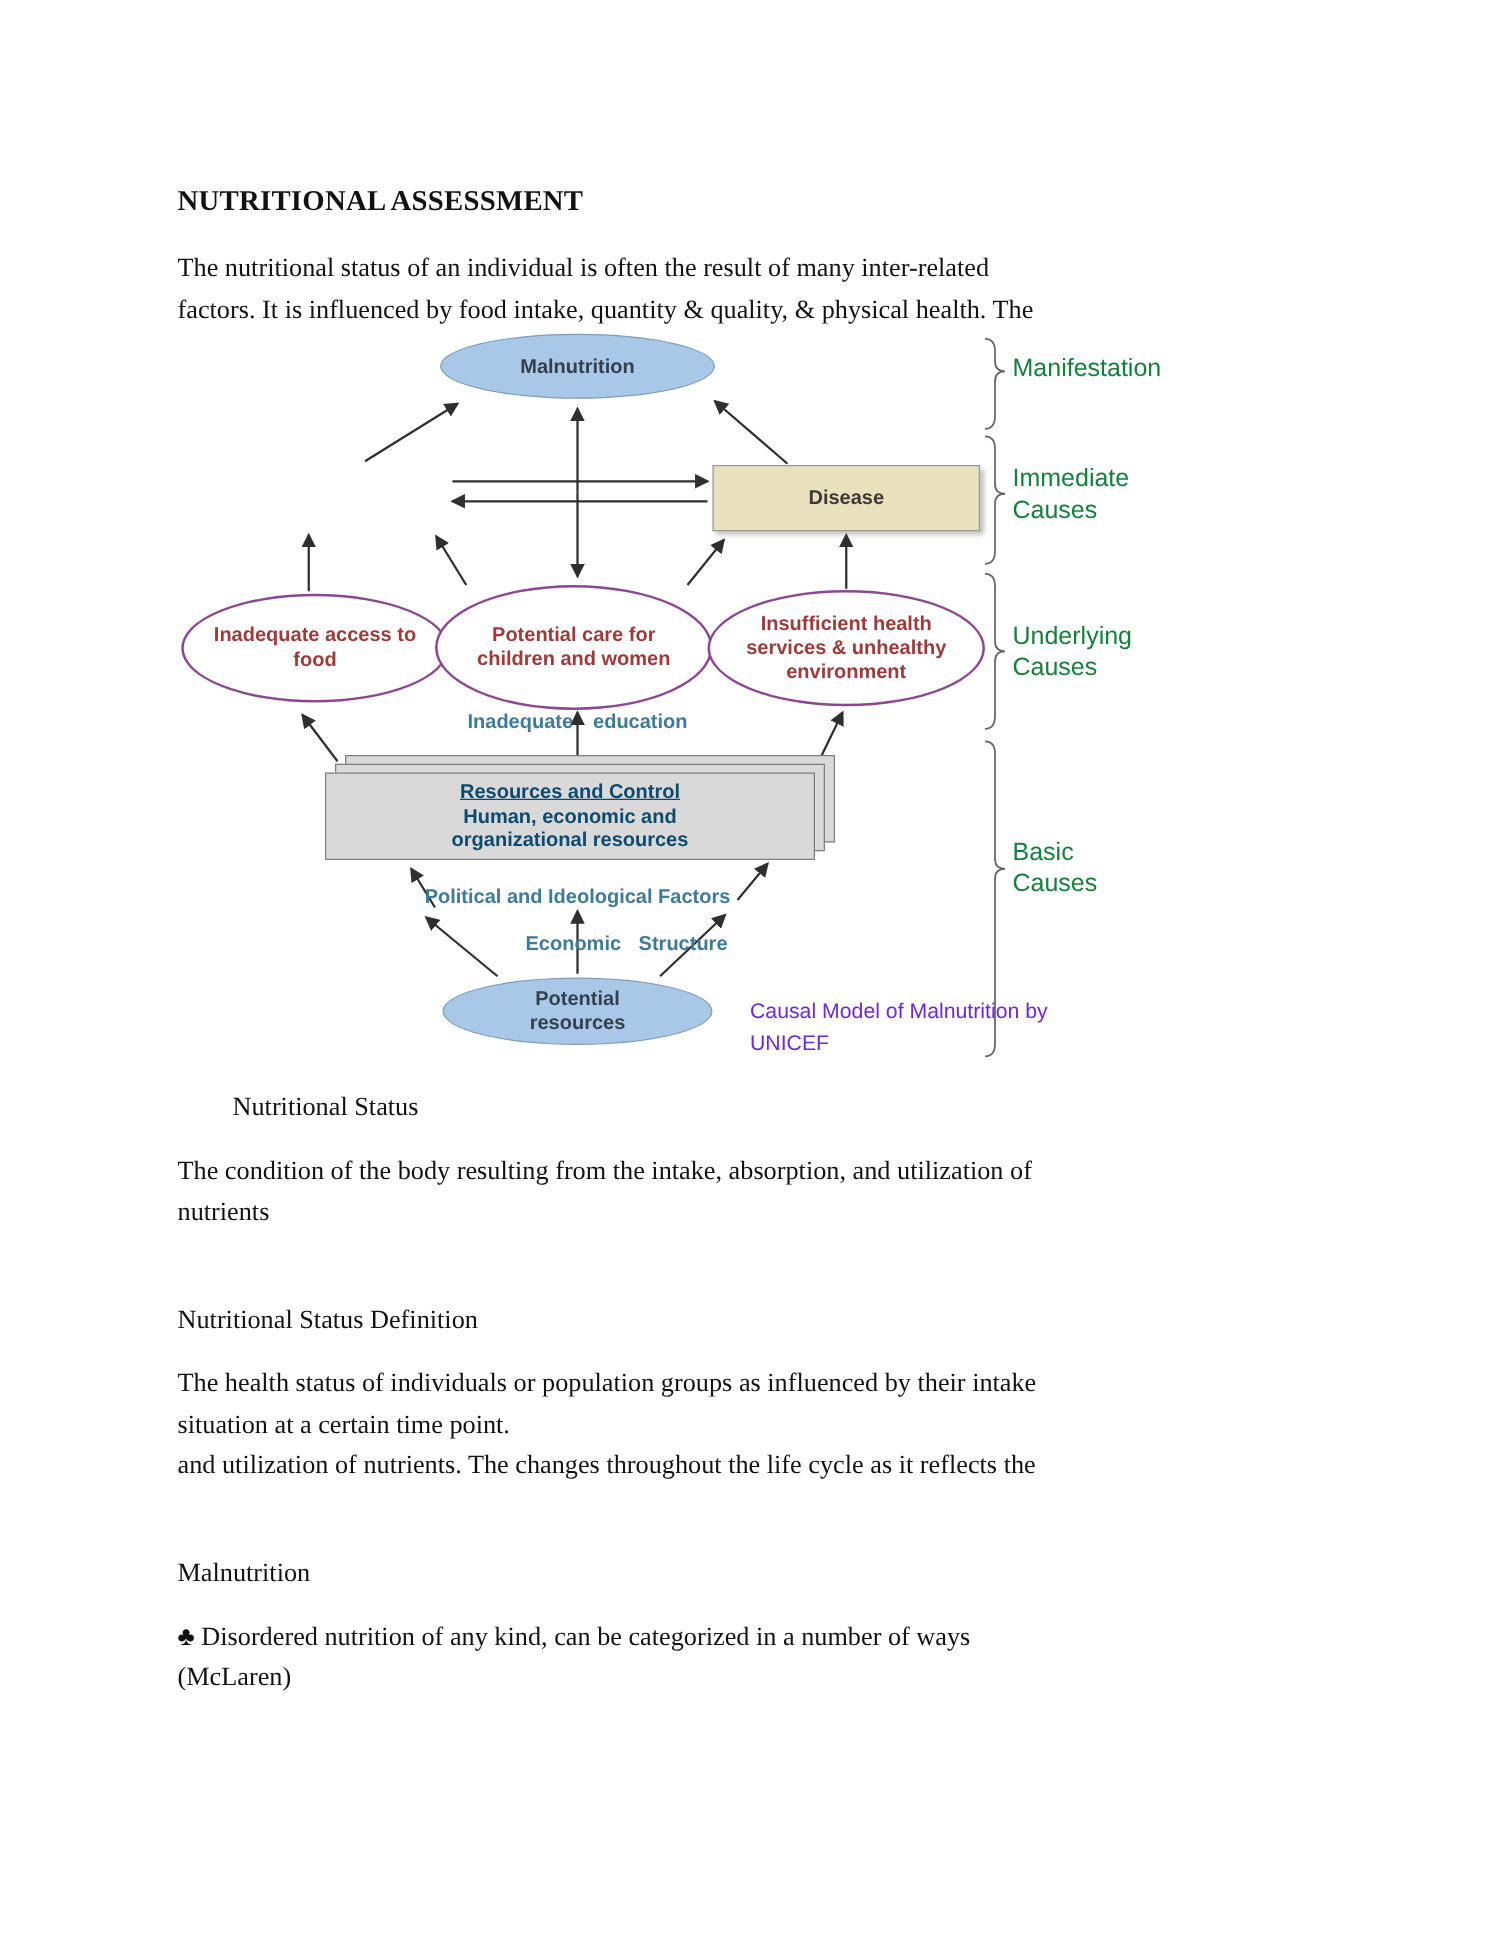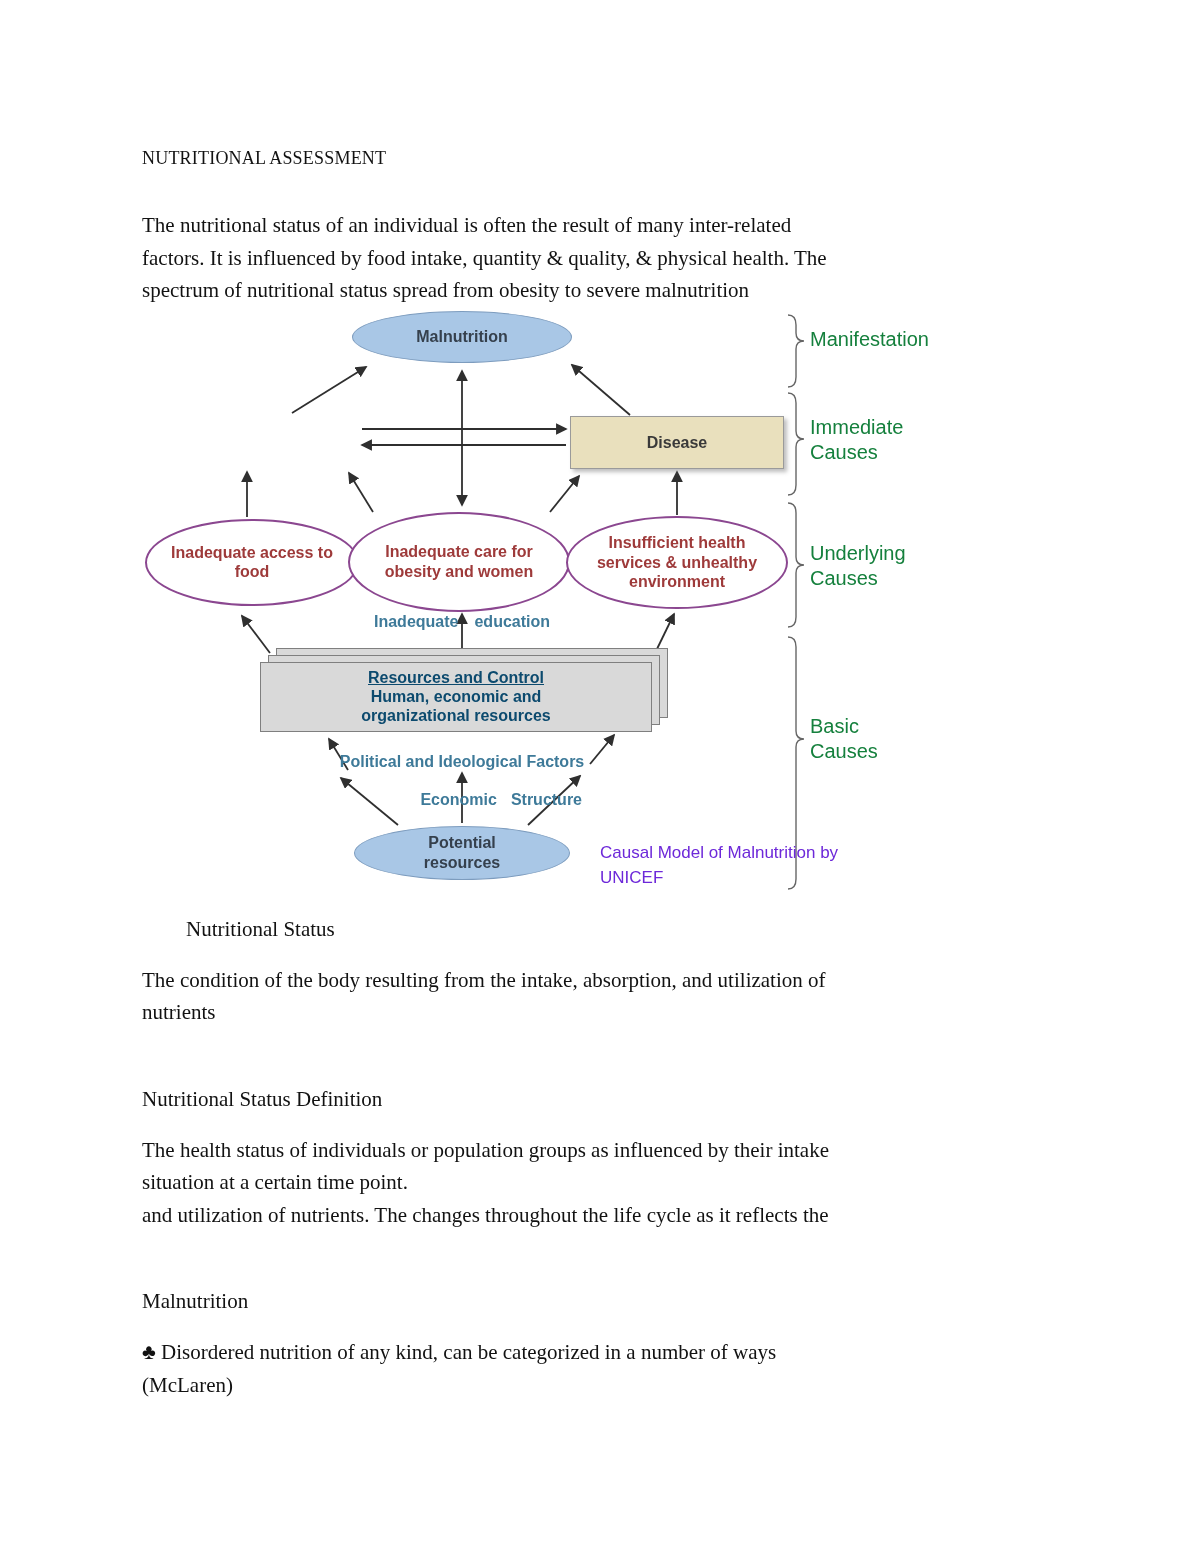--- a/index.html
+++ b/index.html
@@ -3,21 +3,21 @@
 <meta charset="utf-8">
 <style>
   * { margin:0; padding:0; box-sizing:border-box; }
   html,body { background:#ffffff; }
   body {
     width:1200px; height:1553px; overflow:hidden;
     font-family:"Liberation Serif", serif; color:#121212;
   }
   .page { padding:148px 142px 40px 142px; }
 
-  .doc-title { font-size:18px; font-weight:normal; letter-spacing:.2px; margin-bottom:40px; }
+  .doc-title { font-size:23px; font-weight:bold; letter-spacing:.2px; margin-bottom:24px; }
 
   .para { font-size:21px; line-height:1.55; }
   .para .line { display:block; white-space:nowrap; }
 
   .section-heading { font-size:21px; font-weight:normal; margin:58px 0 22px 0; }
   .section-heading.first { margin-top:16px;margin-left:44px; }
 
   
   .diagram {
     position:relative; width:790px; height:592px; margin-top:2px;
@@ -92,21 +92,20 @@
 </head>
 <body>
 
 <div class="page">
 
   <h1 class="doc-title">NUTRITIONAL ASSESSMENT</h1>
 
   <p class="para">
     <span class="line">The nutritional status of an individual is often the result of many inter-related</span>
     <span class="line">factors. It is influenced by food intake, quantity &amp; quality, &amp; physical health. The</span>
-    <span class="line">spectrum of nutritional status spread from obesity to severe malnutrition</span>
   </p>
 
   <div class="diagram">
 
     <svg class="arrows" width="790" height="592" viewBox="0 0 790 592">
       <defs>
         <marker id="ah" viewBox="0 0 10 10" refX="8.5" refY="5" markerWidth="6.5" markerHeight="6.5" orient="auto">
           <path d="M0,0 L10,5 L0,10 z" fill="#2f2f2f"></path>
         </marker>
       </defs>
@@ -151,21 +150,21 @@
 
     <div class="node box-tan n-disease">
       <span class="inner">Disease</span>
     </div>
 
     <div class="node ellipse-purple n-access">
       <span class="inner">Inadequate access to food</span>
     </div>
 
     <div class="node ellipse-purple n-care">
-      <span class="inner">Inadequate care for obesity and women</span>
+      <span class="inner">Potential care for children and women</span>
     </div>
 
     <div class="node ellipse-purple n-health">
       <span class="inner">Insufficient health services &amp; unhealthy environment</span>
     </div>
 
     <div class="teal-text t-education">
       <span>Inadequate</span>
       <span>education</span>
     </div>

